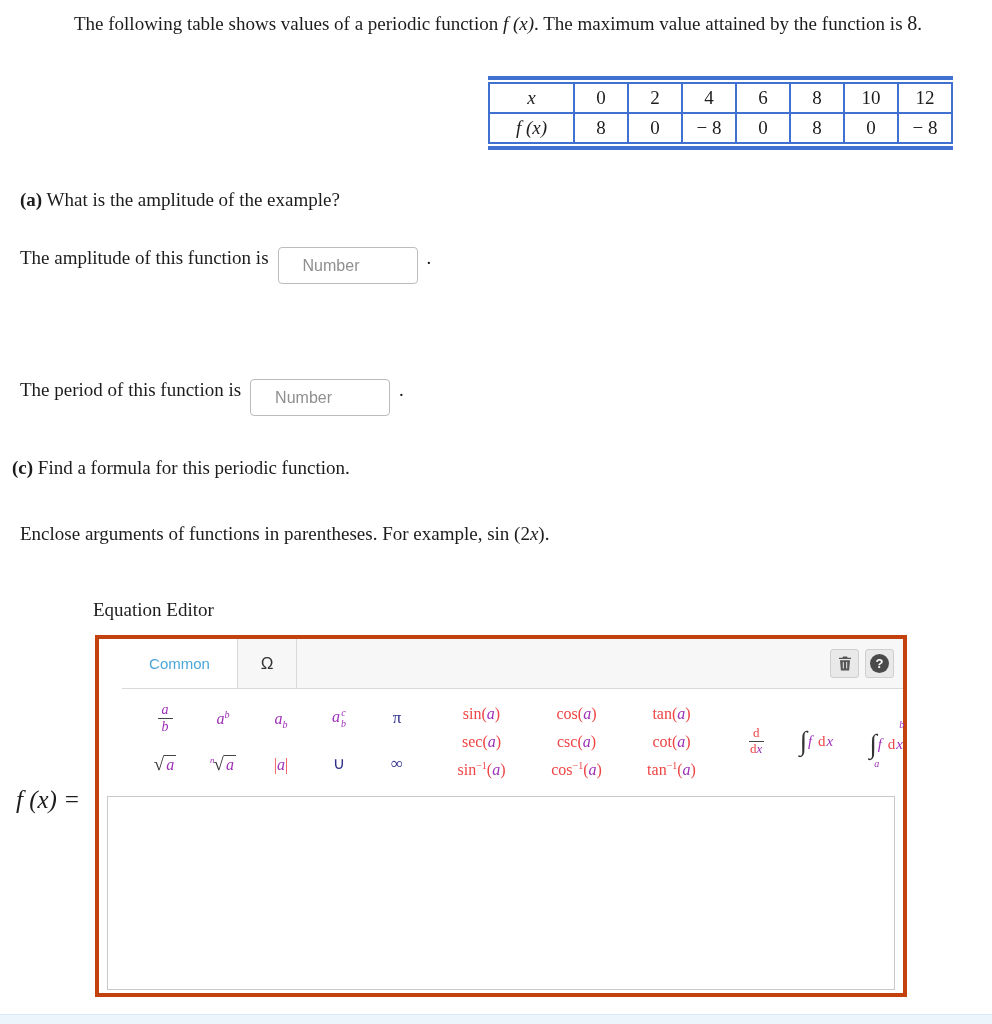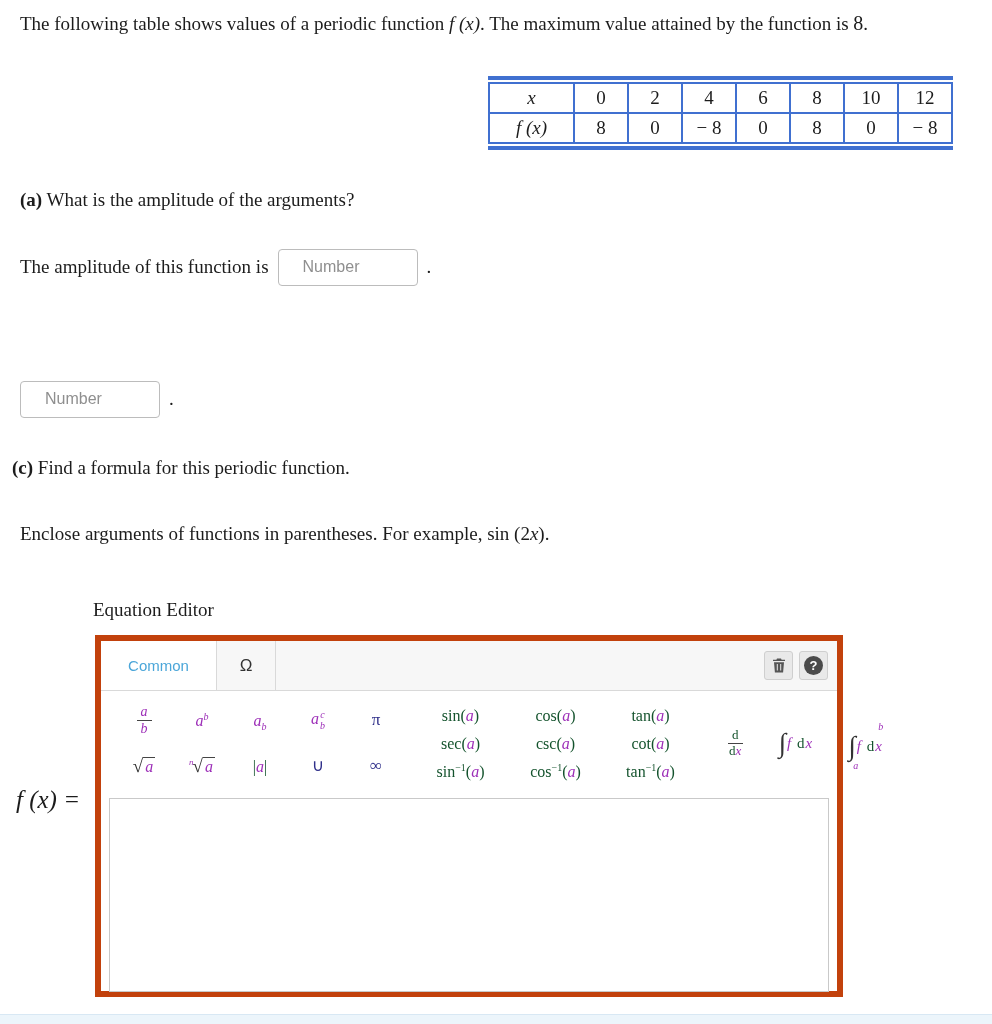--- a/index.html
+++ b/index.html
@@ -8,43 +8,43 @@
     --math-var:#9d2fb8;
     --math-sym:#30308a;
     --ink:#1c1c1c;
   }
   *{box-sizing:border-box;margin:0;padding:0;}
   html,body{background:#fff;}
   body{font-family:"Liberation Serif", serif;color:var(--ink);}
   .page{position:relative;width:992px;height:1024px;background:#fff;overflow:hidden;}
 
   .abs{position:absolute;}
-  .prose{font-size:19px;line-height:1.3;}
+  .prose{font-size:19px;line-height:1.3;text-align:center;}
   .mi{font-style:italic;}
   .mnum{font-size:20px;}
   .bold{font-weight:bold;}
 
   
   .ptable{position:absolute;left:488px;top:76px;border-top:4px solid var(--table-blue);
           border-bottom:4px solid var(--table-blue);padding:2px 0;}
   .ptable table{border-collapse:collapse;}
   .ptable td{border:2px solid var(--table-blue);text-align:center;font-size:19px;
              height:30px;width:54px;padding:0 4px;}
   .ptable td.hdr{width:85px;}
 
   
-  .answer-row{position:absolute;left:20px;display:flex;align-items:center;gap:9px;height:40px;font-size:19px;}
+  .answer-row{position:absolute;left:20px;display:flex;gap:9px;height:40px;font-size:19px;}
   .num-input{width:140px;height:37px;border:1px solid #bcbcbc;border-radius:4px;
              font-family:"Liberation Sans",sans-serif;font-size:16px;padding:0 24px;color:#333;outline:none;}
   .num-input::placeholder{color:#8f8f8f;}
 
   
   .ee-title{position:absolute;left:93px;top:599px;font-size:19px;}
-  .ee-panel{position:absolute;left:95px;top:635px;width:748px;height:362px;
-            border:6px solid #c2410c;background:#fff;}
+  .ee-panel{position:absolute;left:95px;top:635px;width:812px;height:362px;
+            border:4px solid #c2410c;background:#fff;padding-left:23px;}
   .ee-toolbar{height:50px;background:#f7f7f7;border-bottom:1px solid #d9d9d9;
               display:flex;align-items:stretch;position:relative;}
   .ee-tab{display:flex;align-items:center;justify-content:center;
           font-family:"Liberation Sans",sans-serif;font-size:15px;color:#333;
           border-right:1px solid #d9d9d9;cursor:pointer;}
   .ee-tab.active{background:#fff;color:var(--tab-active);}
   .ee-tab.t-common{width:116px;}
   .ee-tab.t-omega{width:59px;font-size:17px;}
   .ee-tab.t-matrix{width:91px;}
   .ee-toolbar-right{position:absolute;right:9px;top:10px;display:flex;gap:6px;}
@@ -59,21 +59,21 @@
   .grp-basic{display:grid;grid-template-columns:repeat(5,58px);grid-auto-rows:46px;
              align-items:center;justify-items:center;width:292px;}
   .grp-trig{display:grid;grid-template-columns:repeat(3,95px);grid-auto-rows:28px;
             align-items:center;justify-items:center;width:287px;}
   .grp-calc{display:flex;align-items:center;gap:28px;margin-left:18px;}
   .vsep{width:1px;height:86px;background:#ddd;margin:0 4px;}
 
   .mbtn{background:none;border:none;cursor:pointer;font-family:"Liberation Serif",serif;
         font-size:16px;color:var(--ink);padding:1px 4px;line-height:1.1;}
   .mvar{color:var(--math-var);font-style:italic;}
-  .mfn{color:#14532d;}
+  .mfn{color:#ef4444;}
   .msym{color:var(--math-sym);font-size:17px;}
   .sup{font-size:10px;position:relative;top:-6px;}
   .sub{font-size:10px;position:relative;top:4px;}
   .stack{display:inline-flex;flex-direction:column;line-height:1.05;font-size:10px;
          vertical-align:middle;margin-left:1px;}
   .frac{display:inline-flex;flex-direction:column;align-items:center;font-size:14px;line-height:1.15;
         vertical-align:middle;}
   .frac .ftop{border-bottom:1px solid #444;padding:0 4px;}
   .ridx{font-size:9px;position:relative;top:-7px;margin-right:-1px;}
   .radical{font-size:19px;color:#333;}
@@ -123,31 +123,32 @@
         <td>0</td>
         <td>8</td>
         <td>0</td>
         <td>− 8</td>
       </tr>
     </tbody>
       </table>
   </div>
 
   <p class="abs prose" style="left:20px;top:188px;">
-    <span class="bold">(a)</span><span> What is the amplitude of the arguments?</span>
+    <span class="bold">(a)</span><span> What is the amplitude of the example?</span>
   </p>
 
   <div class="answer-row" style="top:247px;">
     <span>The amplitude of this function is</span>
     <input class="num-input" placeholder="Number" style="">
     <span>.</span>
   </div>
 
 
   <div class="answer-row" style="top:379px;">
+    <span>The period of this function is</span>
     <input class="num-input" placeholder="Number" style="">
     <span>.</span>
   </div>
 
   <p class="abs prose" style="left:12px;top:456px;">
     <span class="bold">(c)</span><span> Find a formula for this periodic function.</span>
   </p>
 
   <p class="abs prose" style="left:20px;top:522px;">
     <span>Enclose arguments of functions in parentheses. For example, </span><span>sin (2</span><span class="mi">x</span><span>)</span><span>.</span>

